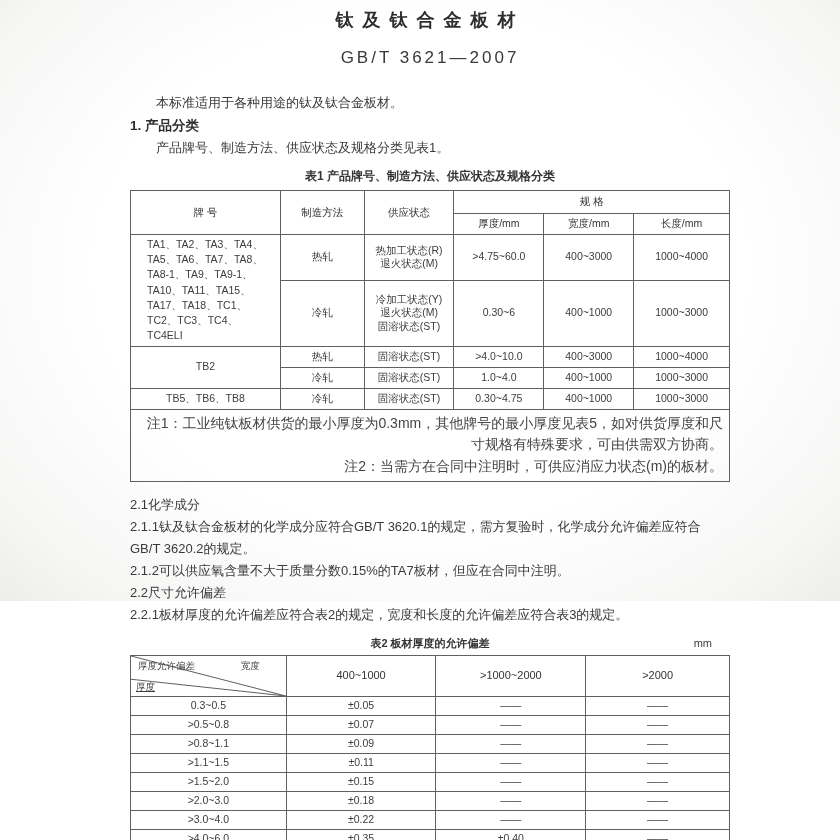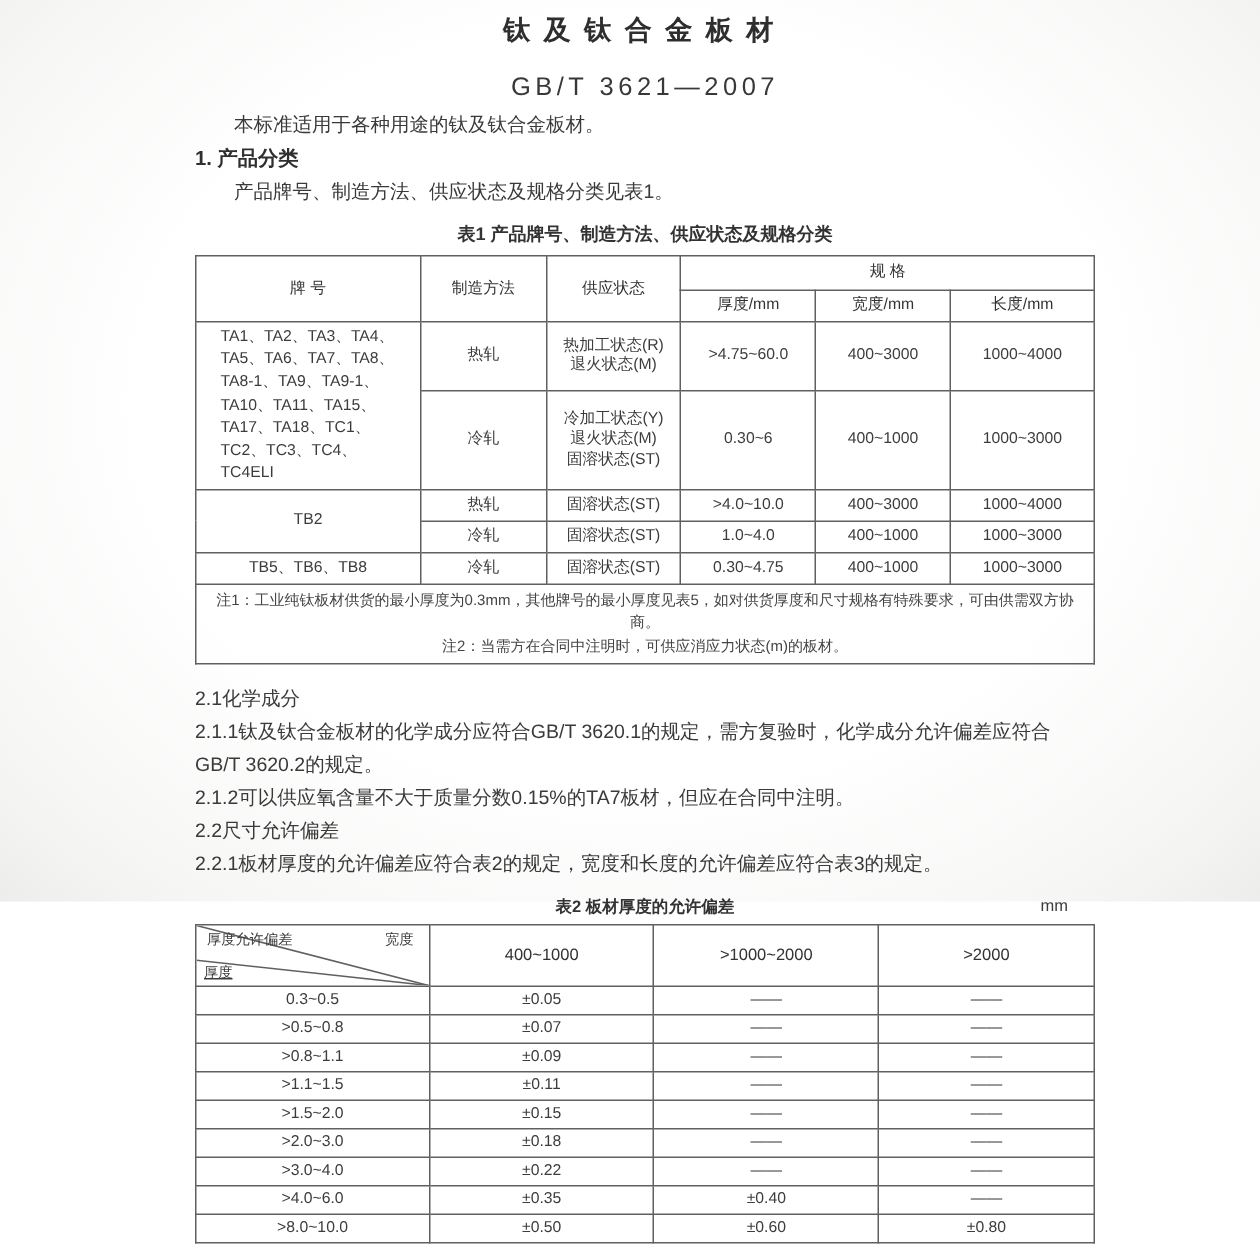--- a/index.html
+++ b/index.html
@@ -22,21 +22,21 @@
     font-size:18px;font-weight:bold;letter-spacing:9px;color:#2e2e2e;
   }
   .std-no{
     margin-top:16px;text-align:center;
     font-size:17px;letter-spacing:3px;color:#383838;
   }
   .para{
     margin:0;font-size:13px;line-height:21px;color:#3a3a3a;
   }
   .indent{ text-indent:2em; }
-  .intro{ margin-top:4px; }
+  .intro{ margin-top:24px; }
   .h-sec{
     margin-top:2px;font-size:13.5px;font-weight:bold;color:#2f2f2f;line-height:22px;
   }
   .tbl-caption{
     margin-top:10px;text-align:center;
     font-size:12px;font-weight:bold;color:#333;
   }
   table{
     border-collapse:collapse;width:600px;table-layout:fixed;
     margin-top:5px;
@@ -48,31 +48,31 @@
     padding:1px 3px;line-height:1.3;
     overflow:hidden;
   }
   th{ color:#333; }
   #t1 .hrow1 th{ height:20px; }
   #t1 .hrow2 th{ height:18px; }
   #t1 td{ height:18px; }
   #t1 td.grades{ text-align:left;padding:2px 16px;line-height:1.45; }
   #t1 td.state{ white-space:pre-line; }
   #t1 td.notes{
-    text-align:center;font-size:10px;line-height:1.55;padding:3px 6px;color:#444;
+    text-align:right;font-size:14px;line-height:1.55;padding:3px 6px;color:#444;
   }
   #t2 td{ height:16px; }
   #t2 th.colhead{ height:38px;font-size:11px; }
   .diag-cell{
     position:relative;padding:0;height:38px;
   }
   .diag-cell svg{ position:absolute;left:0;top:0;width:100%;height:100%; }
   .diag-label{ position:absolute;font-size:9.5px;color:#3c3c3c;white-space:nowrap; }
   .diag-main{ top:4px;left:7px; }
-  .diag-col{ top:4px;right:10px; }
+  .diag-col{ top:4px;right:26px; }
   .diag-row{ bottom:2px;left:5px;text-decoration:underline; }
   .cap2-wrap{ position:relative;margin-top:10px;width:600px;height:14px; }
   .cap2{ position:absolute;left:0;right:0;text-align:center;font-size:11px;font-weight:bold;color:#333; }
   .unit{ position:absolute;right:18px;top:1px;font-size:11px;color:#3c3c3c; }
   .sec2-block{ margin-top:12px; }
   .sec2-block .para{ line-height:22px; }
 </style>
 </head>
 <body>
 

